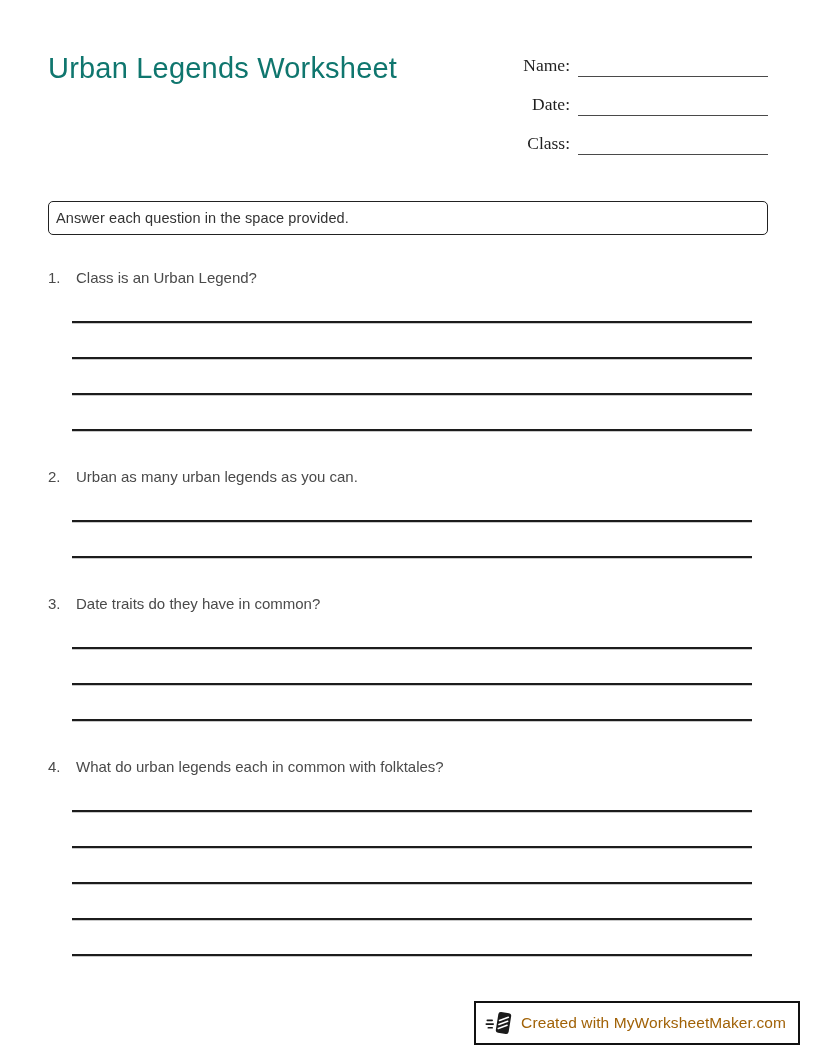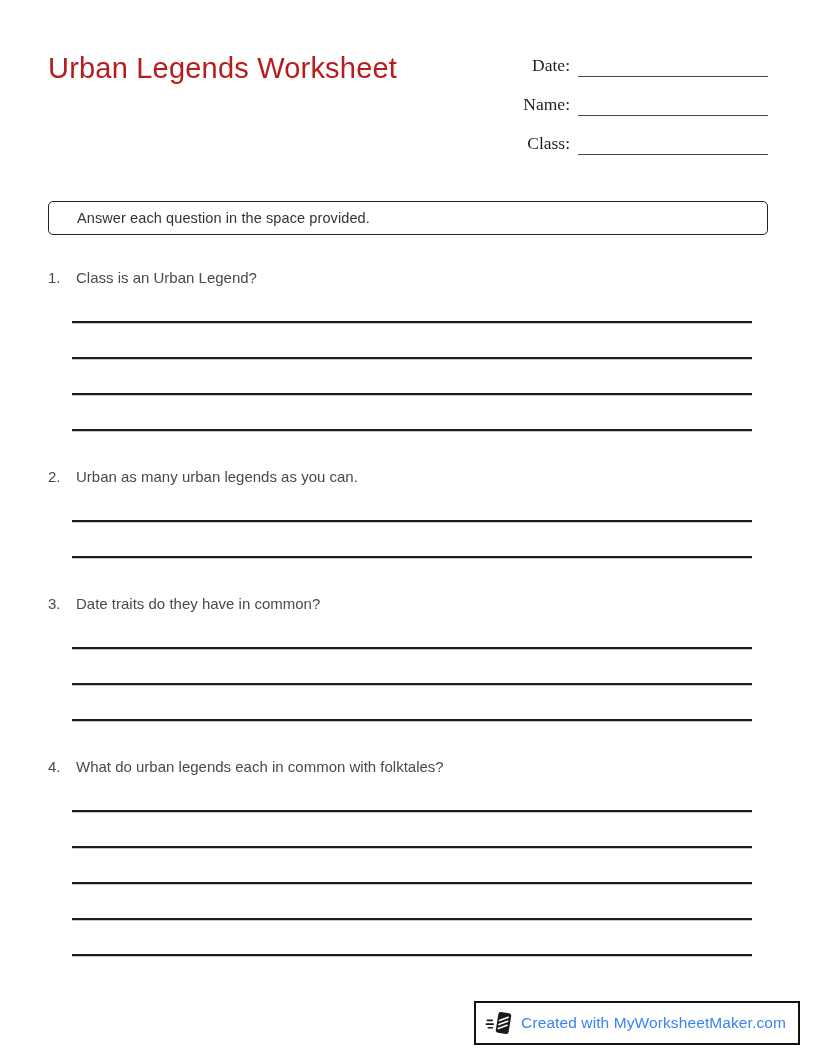--- a/index.html
+++ b/index.html
@@ -12,42 +12,42 @@
     box-sizing:border-box;
     width:816px; height:1056px;
     padding:48px 48px 0 48px;
     position:relative;
     background:#ffffff;
   }
 
   
   .header { display:flex; justify-content:space-between; align-items:flex-start; }
   .title {
-    font-size:29px; font-weight:400; color:#b91c1c;
+    font-size:29px; font-weight:400; color:#0f766e;
     margin:4px 0 0 0; letter-spacing:0.2px;
   }
   .fields { width:250px; margin-top:0; }
   .field-row { display:flex; height:39px; }
   .field-label {
     width:52px; text-align:right; flex:0 0 52px;
     font-family:"Liberation Serif", serif;
     font-size:17.5px; color:#1f1f1f;
     padding-top:7px;
   }
   .field-line {
     flex:1; margin-left:8px; height:28px;
     border-bottom:1px solid #4a4a4a;
   }
 
   
   .instructions-box {
     margin-top:36px;
     border:1.5px solid #222222;
     border-radius:5px;
-    padding:8px 28px;
+    padding:8px 7px;
     font-size:14.5px; color:#333333;
     letter-spacing:0.1px;
   }
 
   
   .question { margin-top:36px; }
   .question:first-child { margin-top:33px; }
   .q-row { display:flex; font-size:15px; line-height:19px; color:#4a4a4a; }
   .q-num { width:28px; flex:0 0 28px; }
   .q-text { flex:1; }
@@ -58,40 +58,40 @@
     box-shadow:0 1px 0 #c9c9c9;
   }
 
   
   .footer-credit {
     position:absolute; right:16px; bottom:11px;
     display:flex; align-items:center;
     border:2px solid #111111;
     background:#ffffff;
     padding:6px 12px 6px 9px;
-    font-size:15.5px; color:#3b82f6;
+    font-size:15.5px; color:#a16207;
     letter-spacing:0.1px;
     text-decoration:none;
   }
   .footer-credit .logo { margin-right:8px; display:block; }
 </style>
 </head>
 <body>
 
 <div class="page">
 
   <div class="header">
     <h1 class="title">Urban Legends Worksheet</h1>
     <div class="fields">
       <div class="field-row">
-        <span class="field-label">Date:</span>
+        <span class="field-label">Name:</span>
         <span class="field-line"></span>
       </div>
       <div class="field-row">
-        <span class="field-label">Name:</span>
+        <span class="field-label">Date:</span>
         <span class="field-line"></span>
       </div>
       <div class="field-row">
         <span class="field-label">Class:</span>
         <span class="field-line"></span>
       </div>
     </div>
   </div>
 
   <div class="instructions-box">

